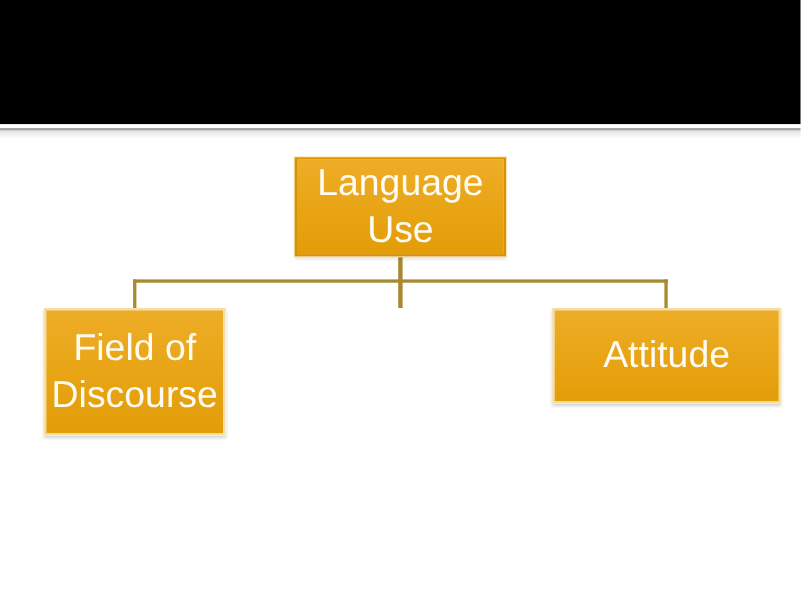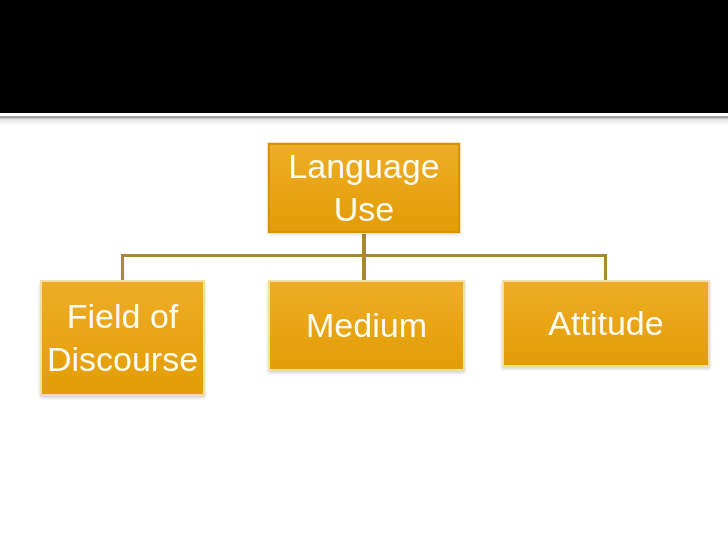--- a/index.html
+++ b/index.html
@@ -94,22 +94,19 @@
     <div class="connector conn-drop-right"></div>
 
     <div class="node node-root">
       <span class="node-label">Language Use</span>
     </div>
 
     <div class="node node-child node-field">
       <span class="node-label">Field of Discourse</span>
     </div>
 
-    <div class="node node-child node-medium">
-      <span class="node-label">Medium</span>
-    </div>
 
     <div class="node node-child node-attitude">
       <span class="node-label">Attitude</span>
     </div>
 
   </div>
 </div>
 
 </body></html>

